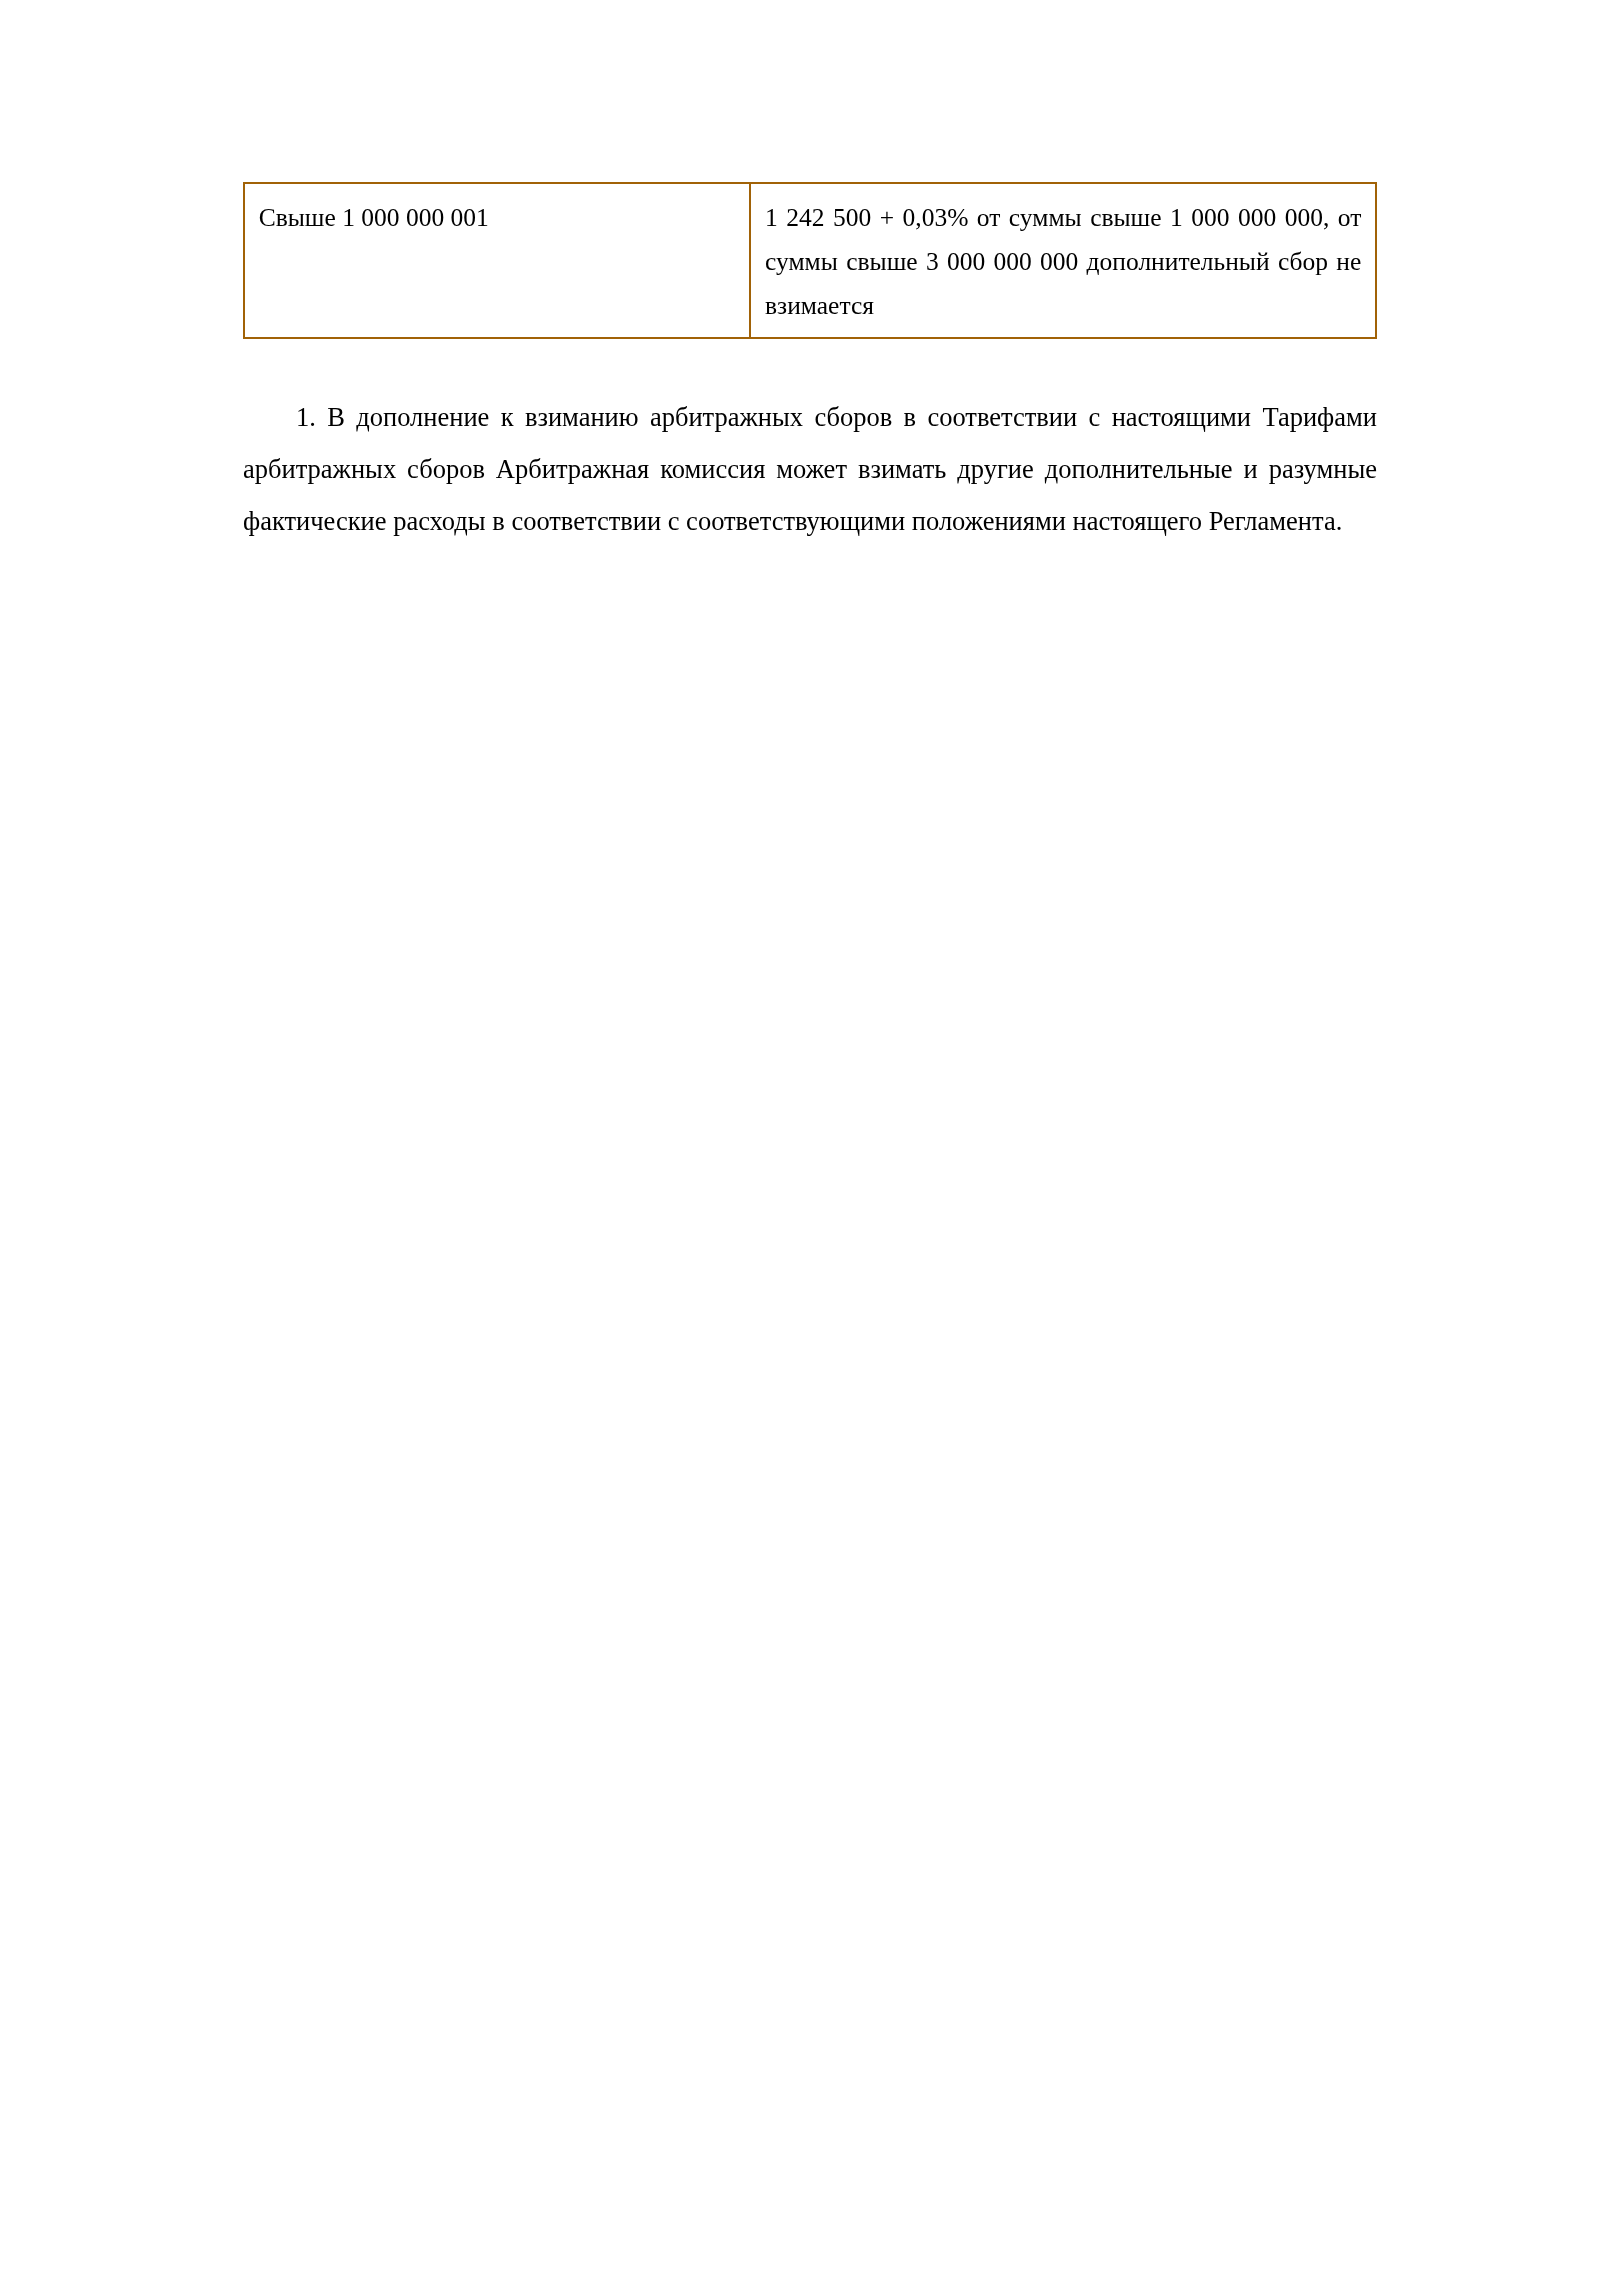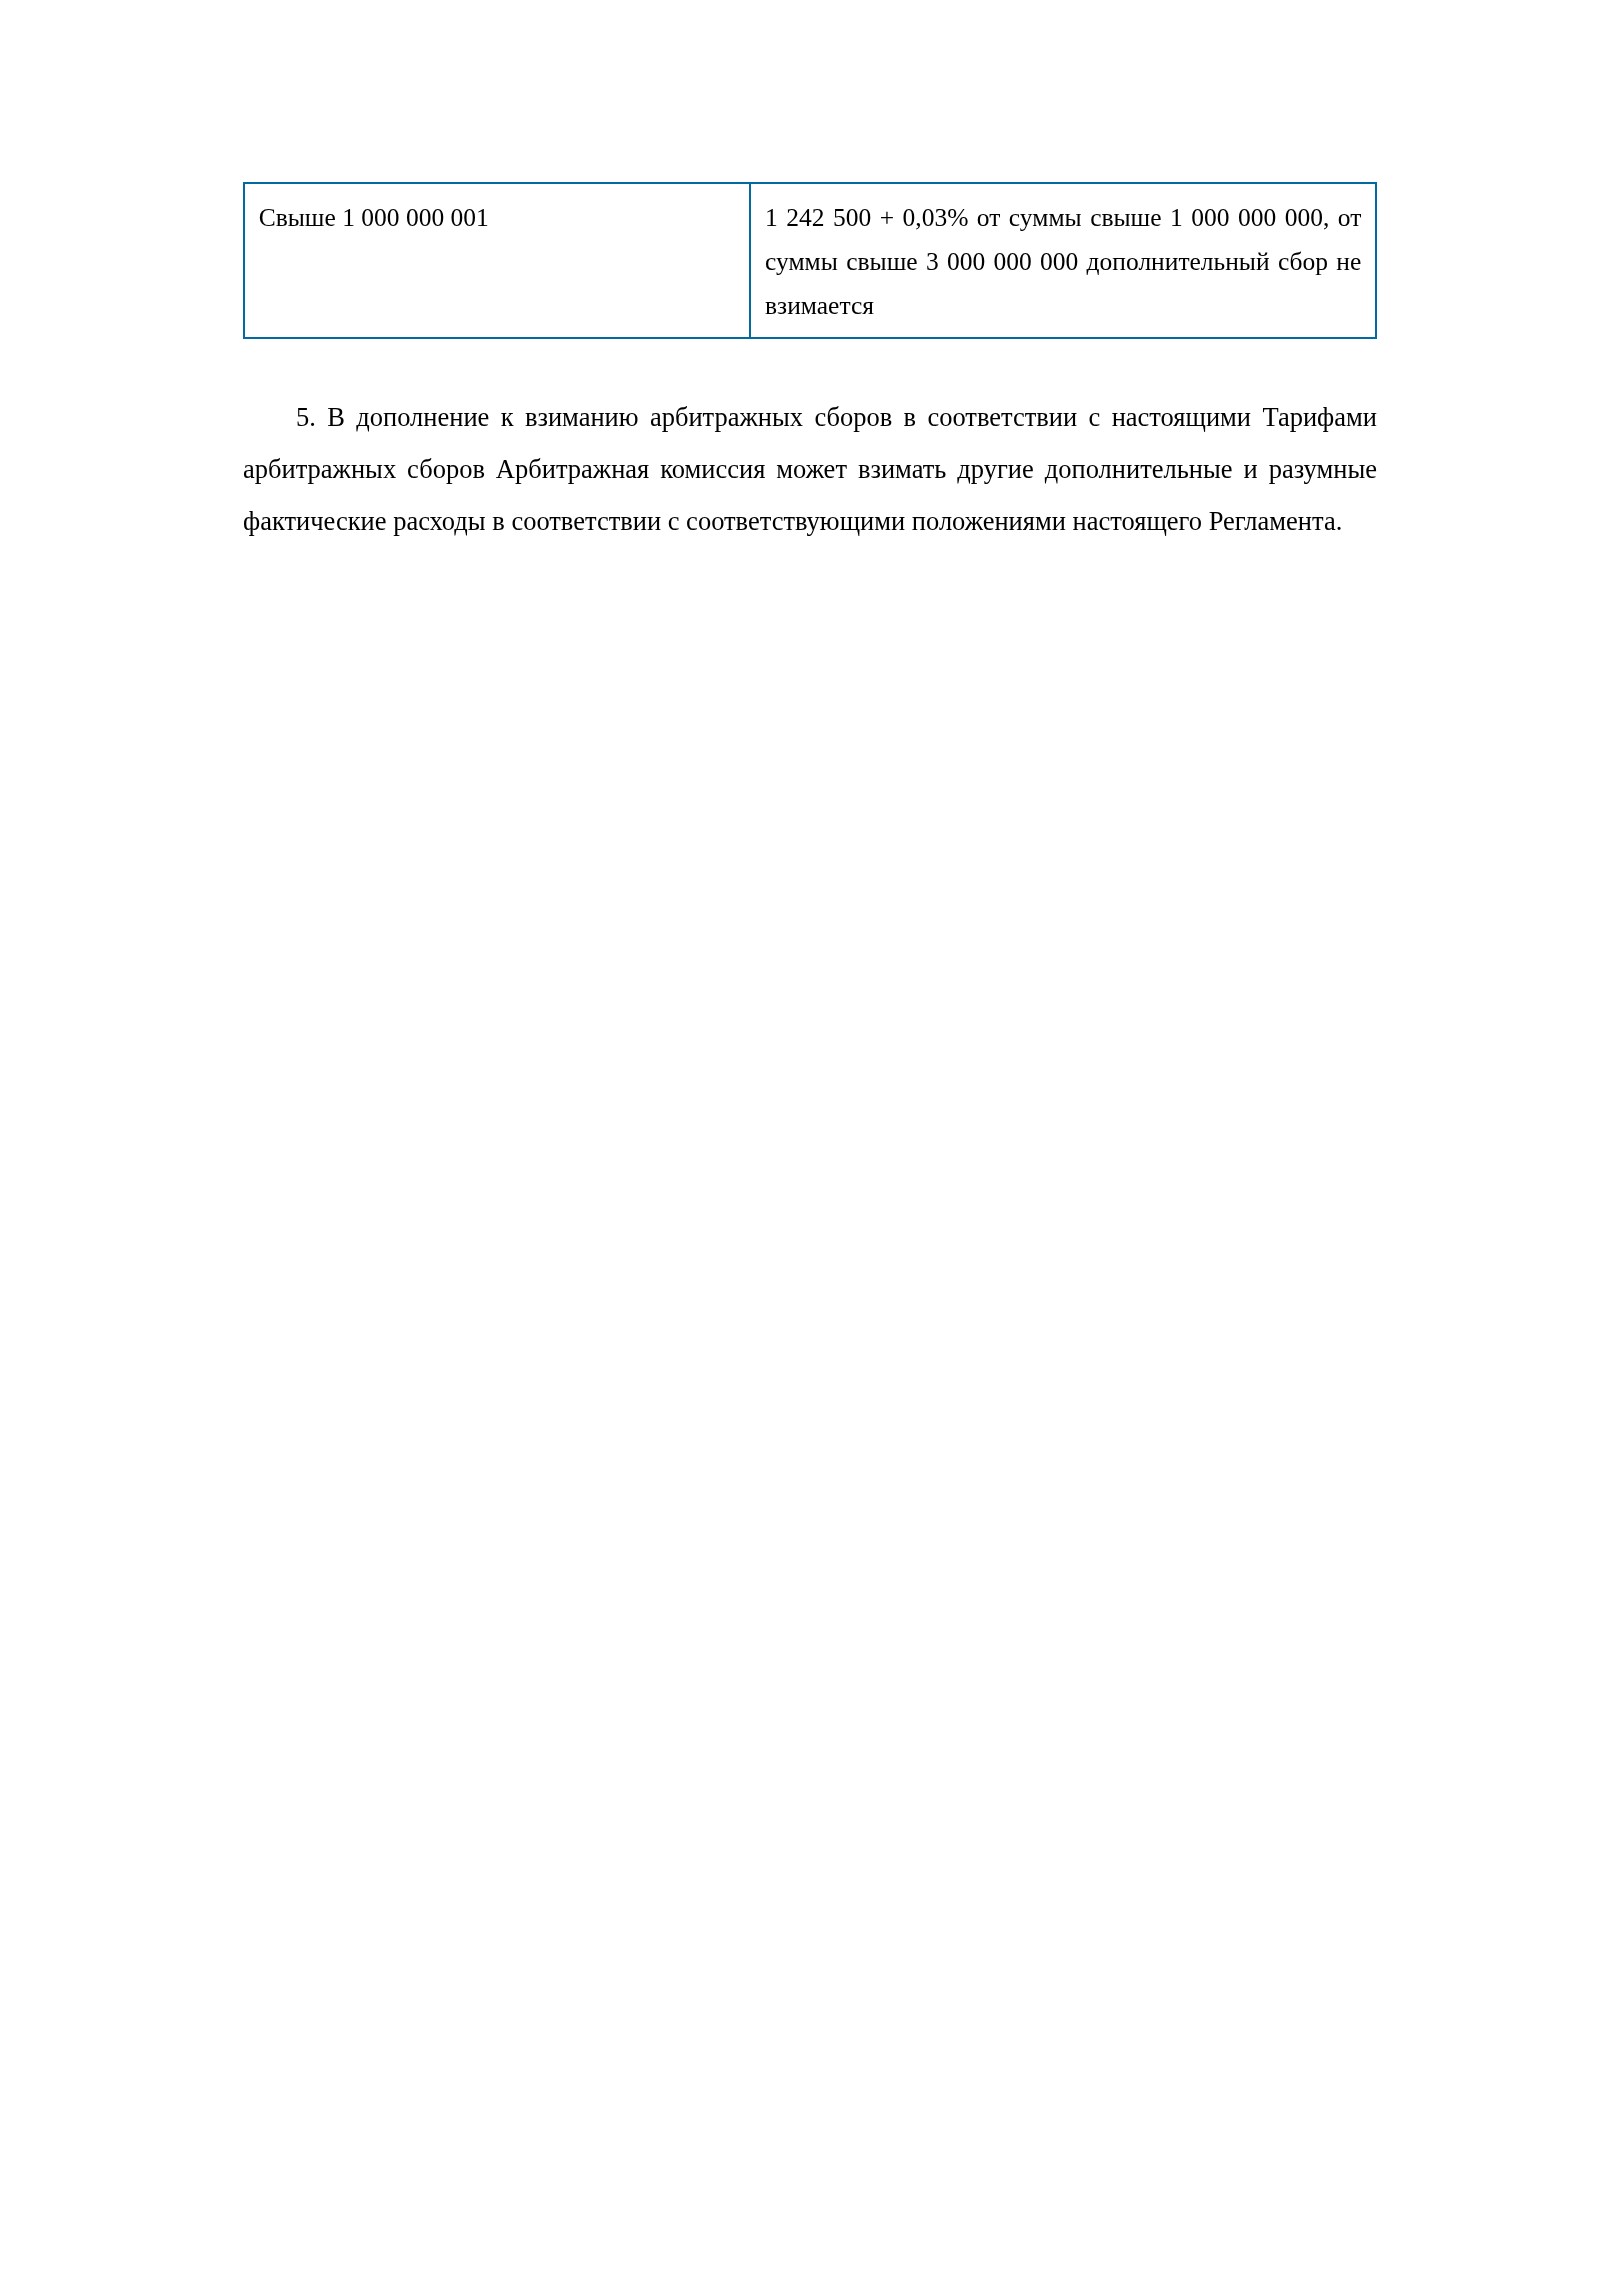--- a/index.html
+++ b/index.html
@@ -26,21 +26,21 @@
     width: 1134px;
   }
 
   
   .fees-table {
     width: 100%;
     border-collapse: collapse;
     table-layout: fixed;
   }
   .fees-table td {
-    border: 2px solid #0369a1;
+    border: 2px solid #a16207;
     vertical-align: top;
     padding: 11.8px 13.7px 9.8px 13.7px;
     font-size: 25.5px;
     line-height: 1.72;
   }
   .fees-table td.range-cell {
     width: 477px;
     text-align: left;
   }
   .fees-table td.amount-cell {
@@ -80,18 +80,18 @@
           <td class="range-cell">Свыше 1 000 000 001</td>
           <td class="amount-cell">
             <span>1 242 500 + 0,03% от суммы свыше 1 000 000 000, от суммы свыше 3 000 000 000 дополнительный сбор не</span>
             <span class="last-line">взимается</span>
           </td>
         </tr>
       </tbody>
     </table>
 
     <div class="clauses">
-      <p class="clause">5. В дополнение к взиманию арбитражных сборов в соответствии с настоящими Тарифами арбитражных сборов Арбитражная комиссия может взимать другие дополнительные и разумные фактические расходы в соответствии с соответствующими положениями настоящего Регламента.</p>
+      <p class="clause">1. В дополнение к взиманию арбитражных сборов в соответствии с настоящими Тарифами арбитражных сборов Арбитражная комиссия может взимать другие дополнительные и разумные фактические расходы в соответствии с соответствующими положениями настоящего Регламента.</p>
     </div>
 
   </div>
 </div>
 
 
 </body></html>

